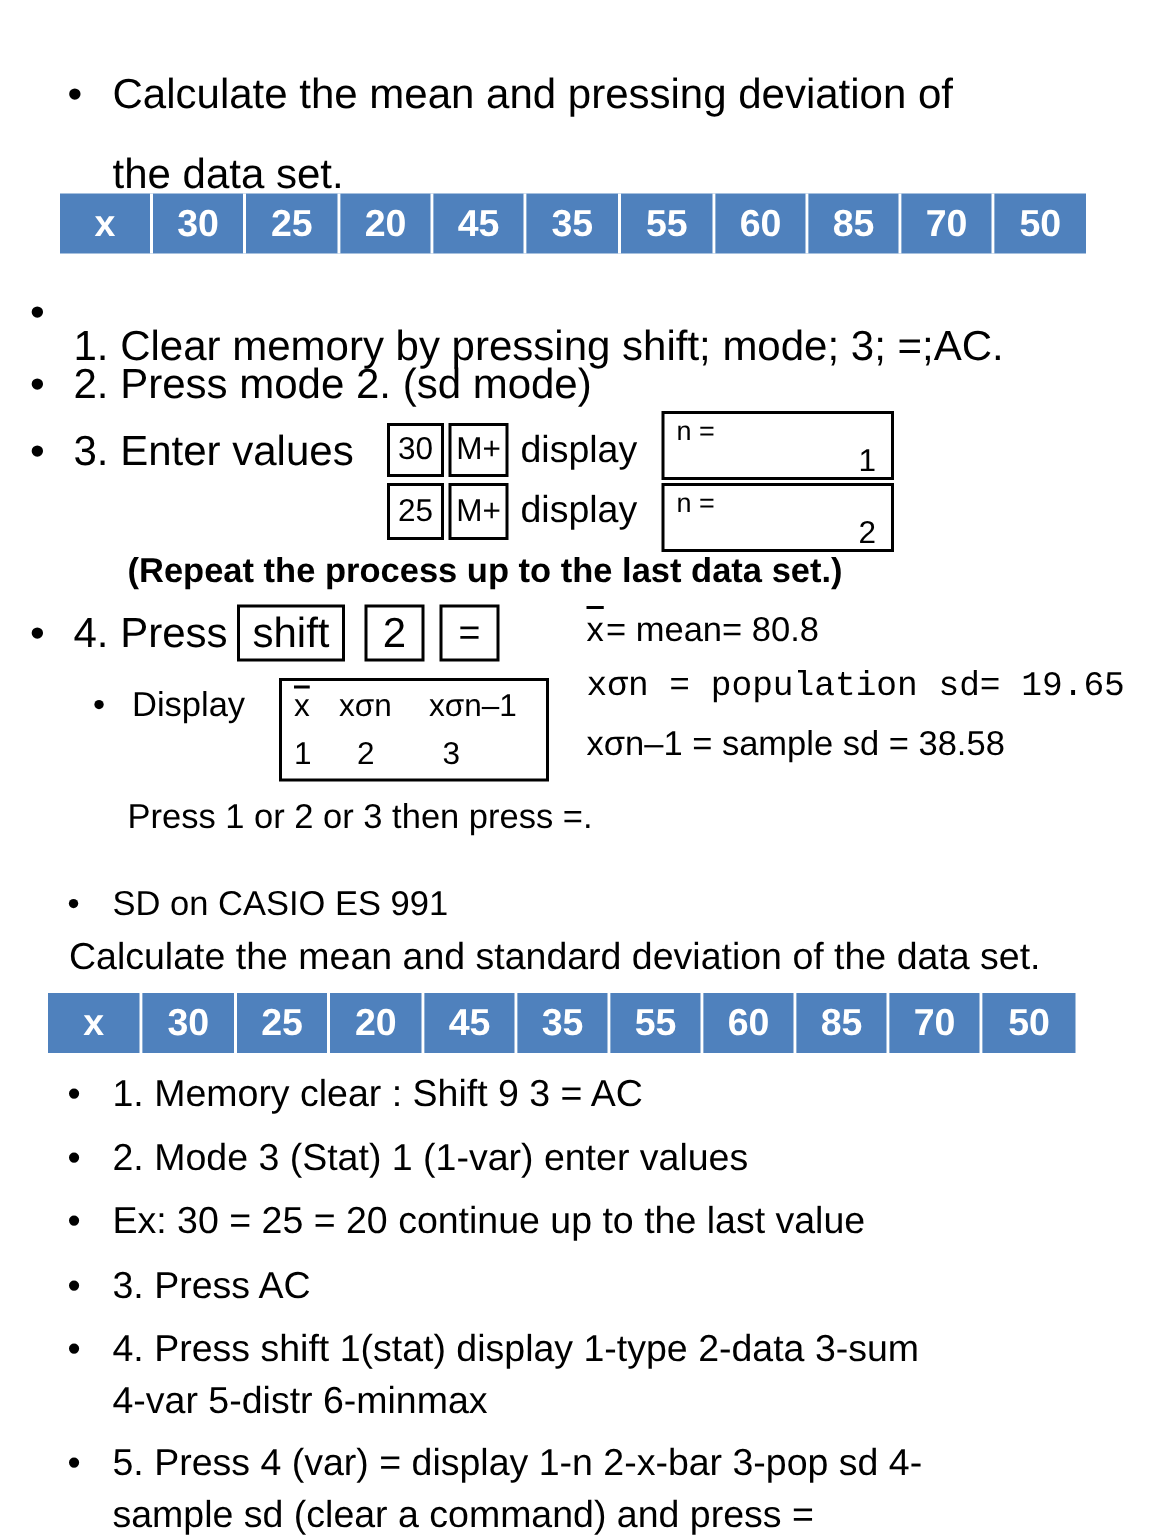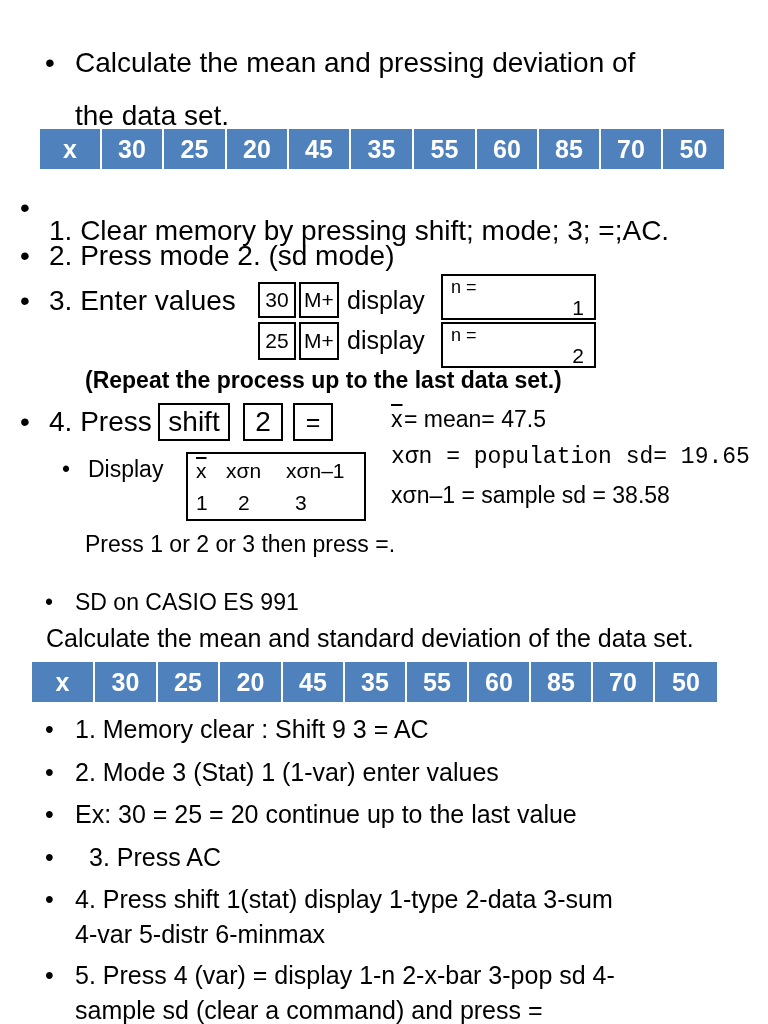--- a/index.html
+++ b/index.html
@@ -82,21 +82,21 @@
 <div class="screen" style="left:186px;top:452px;width:180px;height:69px;">
   <span class="abs t21 xbar" style="left:8px;top:4px;">x</span>
   <span class="abs t21" style="left:38px;top:4px;">xσn</span>
   <span class="abs t21" style="left:98px;top:4px;">xσn–1</span>
   <span class="abs t21" style="left:8px;top:36px;">1</span>
   <span class="abs t21" style="left:50px;top:36px;">2</span>
   <span class="abs t21" style="left:107px;top:36px;">3</span>
 </div>
 
 <span class="abs t23 xbar" style="left:391px;top:405px;">x</span>
-<span class="abs t23" style="left:404px;top:405px;"> = mean= 47.5</span>
+<span class="abs t23" style="left:404px;top:405px;"> = mean= 80.8</span>
 <span class="abs t23" style="left:391px;top:443px;font-family:Liberation Mono, monospace;">xσn = population sd= 19.65</span>
 <span class="abs t23" style="left:391px;top:481px;">xσn–1 = sample sd  = 38.58</span>
 
 <span class="abs t23" style="left:85px;top:530px;">Press 1 or 2 or 3 then press =.</span>
 
 <span class="abs t23 bullet" style="left:45px;top:588px;">•</span>
 <span class="abs t23" style="left:75px;top:588px;">SD on CASIO ES 991</span>
 <span class="abs t25" style="left:46px;top:623px;">Calculate the mean and standard deviation of the data set.</span>
 
 <div class="dtable" style="left:32px;top:662px;width:685px;height:40px;">
@@ -116,21 +116,21 @@
 <span class="abs t25 bullet" style="left:45px;top:714px;">•</span>
 <span class="abs t25" style="left:75px;top:714px;">1. Memory clear : Shift  9  3  =  AC</span>
 
 <span class="abs t25 bullet" style="left:45px;top:757px;">•</span>
 <span class="abs t25" style="left:75px;top:757px;">2. Mode 3 (Stat) 1 (1-var) enter values</span>
 
 <span class="abs t25 bullet" style="left:45px;top:799px;">•</span>
 <span class="abs t25" style="left:75px;top:799px;">Ex: 30 = 25 = 20 continue up to the last value</span>
 
 <span class="abs t25 bullet" style="left:45px;top:842px;">•</span>
-<span class="abs t25" style="left:75px;top:842px;margin-left:14px;">3. Press AC</span>
+<span class="abs t25" style="left:75px;top:842px;">3. Press AC</span>
 
 <span class="abs t25 bullet" style="left:45px;top:884px;">•</span>
 <span class="abs t25" style="left:75px;top:884px;">4. Press shift 1(stat) display 1-type 2-data 3-sum</span>
 <span class="abs t25" style="left:75px;top:919px;">4-var 5-distr 6-minmax</span>
 
 <span class="abs t25 bullet" style="left:45px;top:960px;">•</span>
 <span class="abs t25" style="left:75px;top:960px;">5. Press 4 (var) = display 1-n 2-x-bar 3-pop sd 4-</span>
 <span class="abs t25" style="left:75px;top:995px;">sample sd (clear a command) and press =</span>
 
 </body></html>

